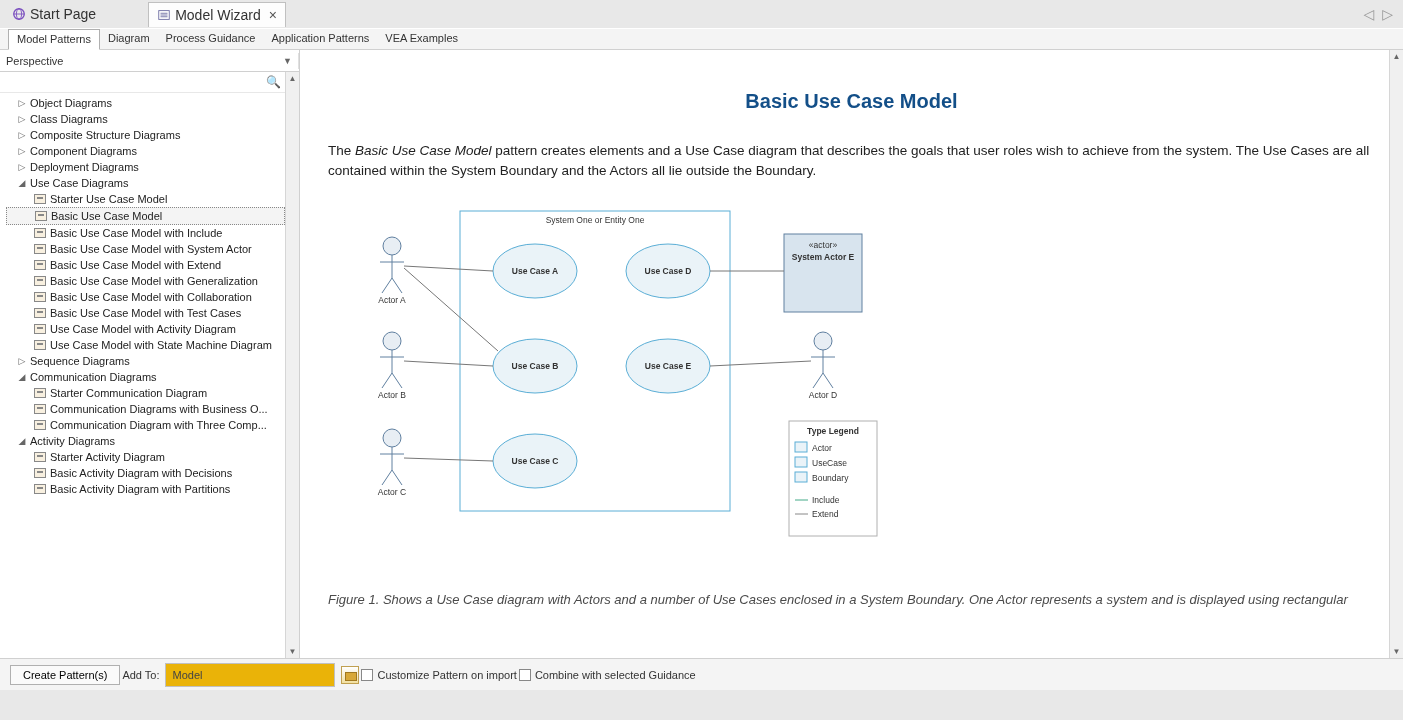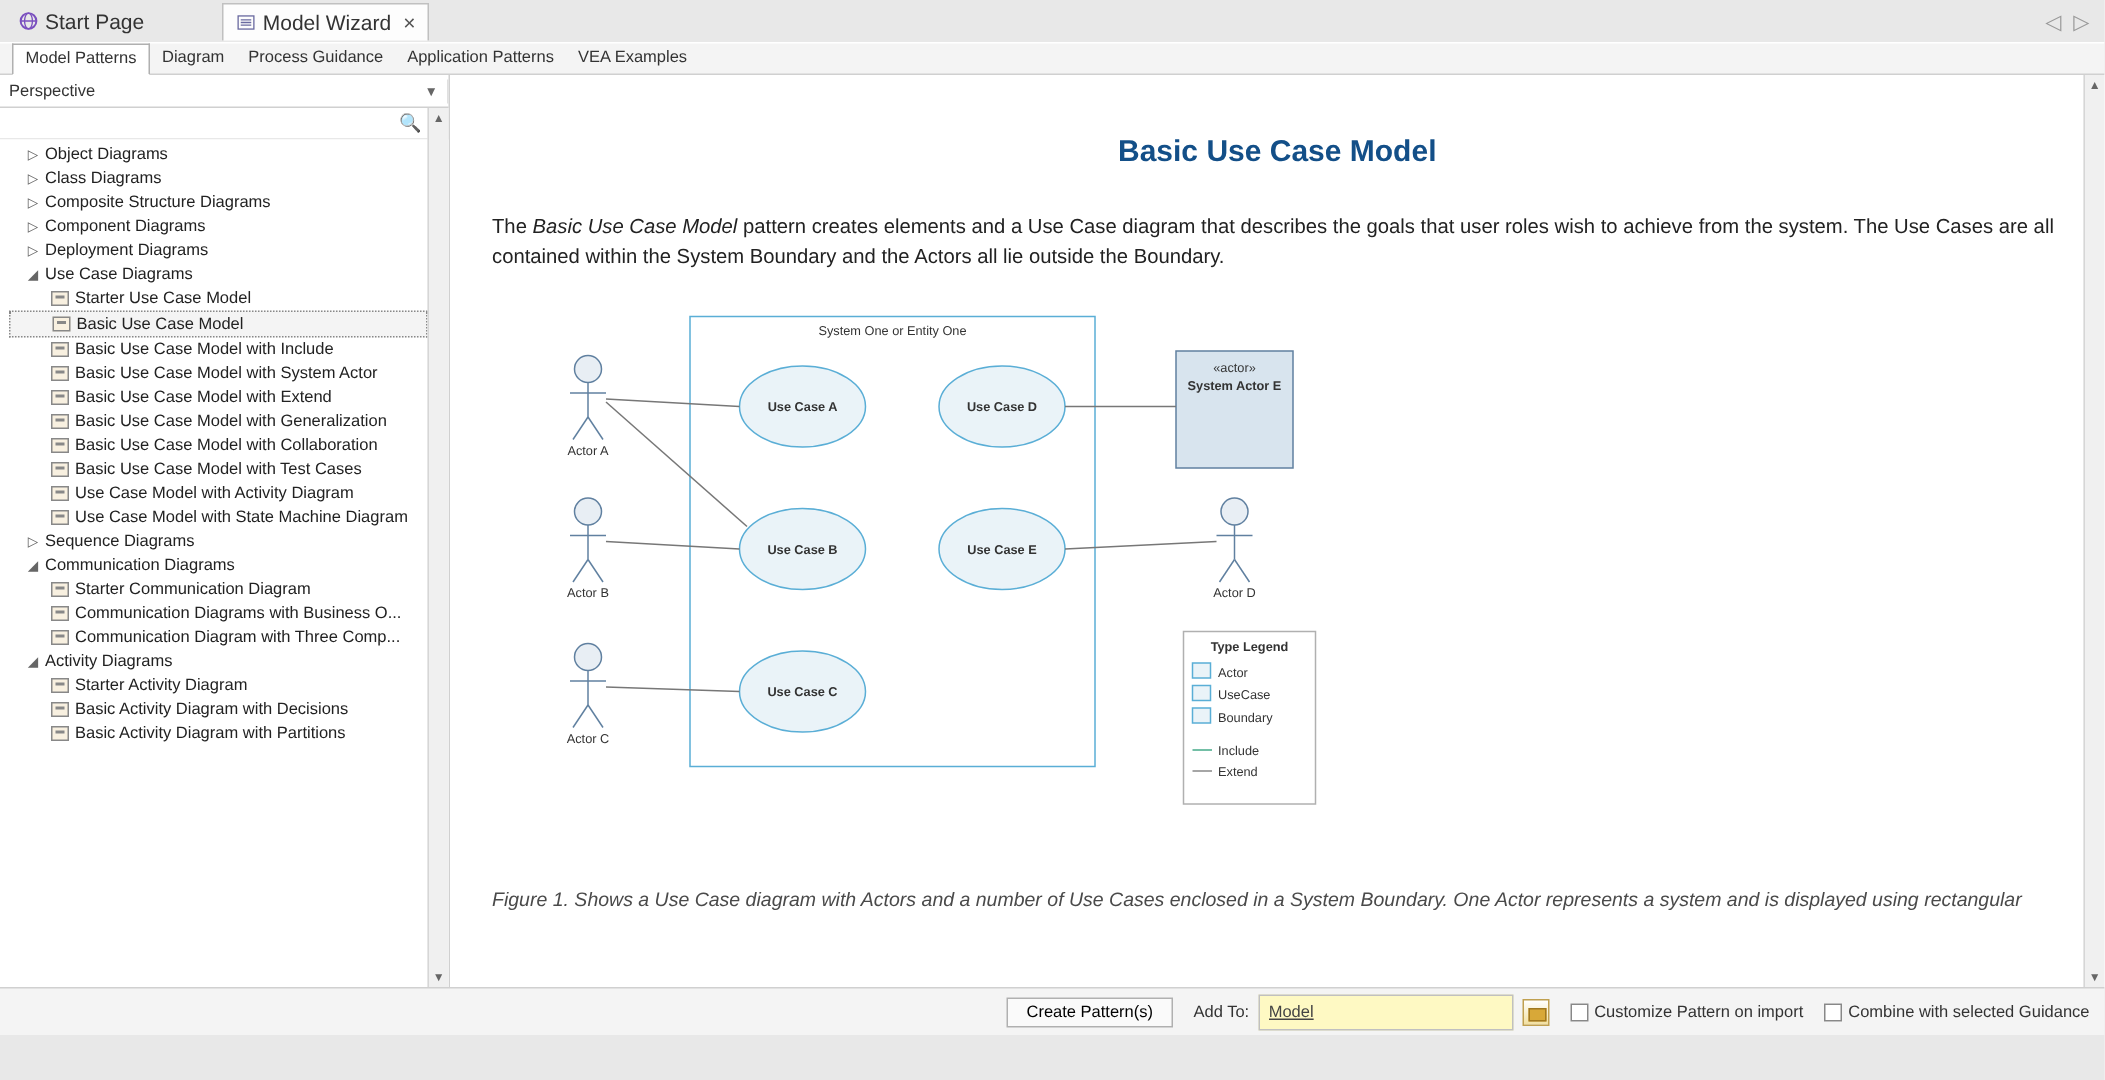--- a/index.html
+++ b/index.html
@@ -47,24 +47,24 @@
 .content-inner { padding: 20px 28px 0 28px; height: 100%; overflow: hidden; }
 .content-title { text-align: center; font-size: 20px; font-weight: 600; color: #134f88; margin: 20px 0 28px 0; }
 .content-desc { font-size: 13.5px; color: #222; line-height: 1.5; margin-bottom: 24px; }
 .content-desc .italic { font-style: italic; }
 .diagram-area { position: relative; width: 100%; height: 360px; margin-top: 10px; }
 .figure-caption { font-style: italic; color: #4a4a4a; font-size: 13px; margin-top: 26px; white-space: nowrap; overflow: hidden; }
 
 .content-scroll { position: absolute; right: 0; top: 0; bottom: 0; width: 14px; background: #f0f0f0; border-left: 1px solid #d6d6d6; display: flex; flex-direction: column; justify-content: space-between; align-items: center; }
 
 
-.bottom-bar { height: 32px; display: flex; align-items: center; padding: 0 10px; gap: 14px; border-top: 1px solid #d0d0d0; background: #f4f4f4; font-size: 11px; justify-content: flex-end; }
+.bottom-bar { height: 32px; display: flex; align-items: center; padding: 0 10px; gap: 2px; border-top: 1px solid #d0d0d0; background: #f4f4f4; font-size: 11px; }
 .btn { padding: 3px 12px; border: 1px solid #b0b0b0; background: #fafafa; font-size: 11px; cursor: pointer; }
 .addto-field { display: flex; align-items: center; gap: 6px; }
-.addto-input { width: 170px; height: 18px; border: 1px solid #c0c0c0; background: #fef9c3; padding: 11px 6px; font-size: 11px; color: #444; text-decoration: underline; }
+.addto-input { width: 170px; height: 18px; border: 1px solid #c0c0c0; background: #eab308; padding: 11px 6px; font-size: 11px; color: #444; }
 .browse-icon { width: 18px; height: 18px; border: 1px solid #c0a050; background: linear-gradient(#fff, #f2e0a0); cursor: pointer; position: relative; }
 .browse-icon::after { content: ""; position: absolute; left: 3px; top: 5px; width: 10px; height: 7px; background: #d8a838; border: 1px solid #a07820; }
 .cb { display: flex; align-items: center; gap: 4px; }
 .cb-box { width: 12px; height: 12px; border: 1px solid #888; background: #fff; cursor: pointer; }
 
 .status-bar { height: 30px; background: #e8e8e8; }
 
 
 .diag-label { font-size: 8.5px; fill: #333; }
 .diag-label.bold { font-weight: 600; }

